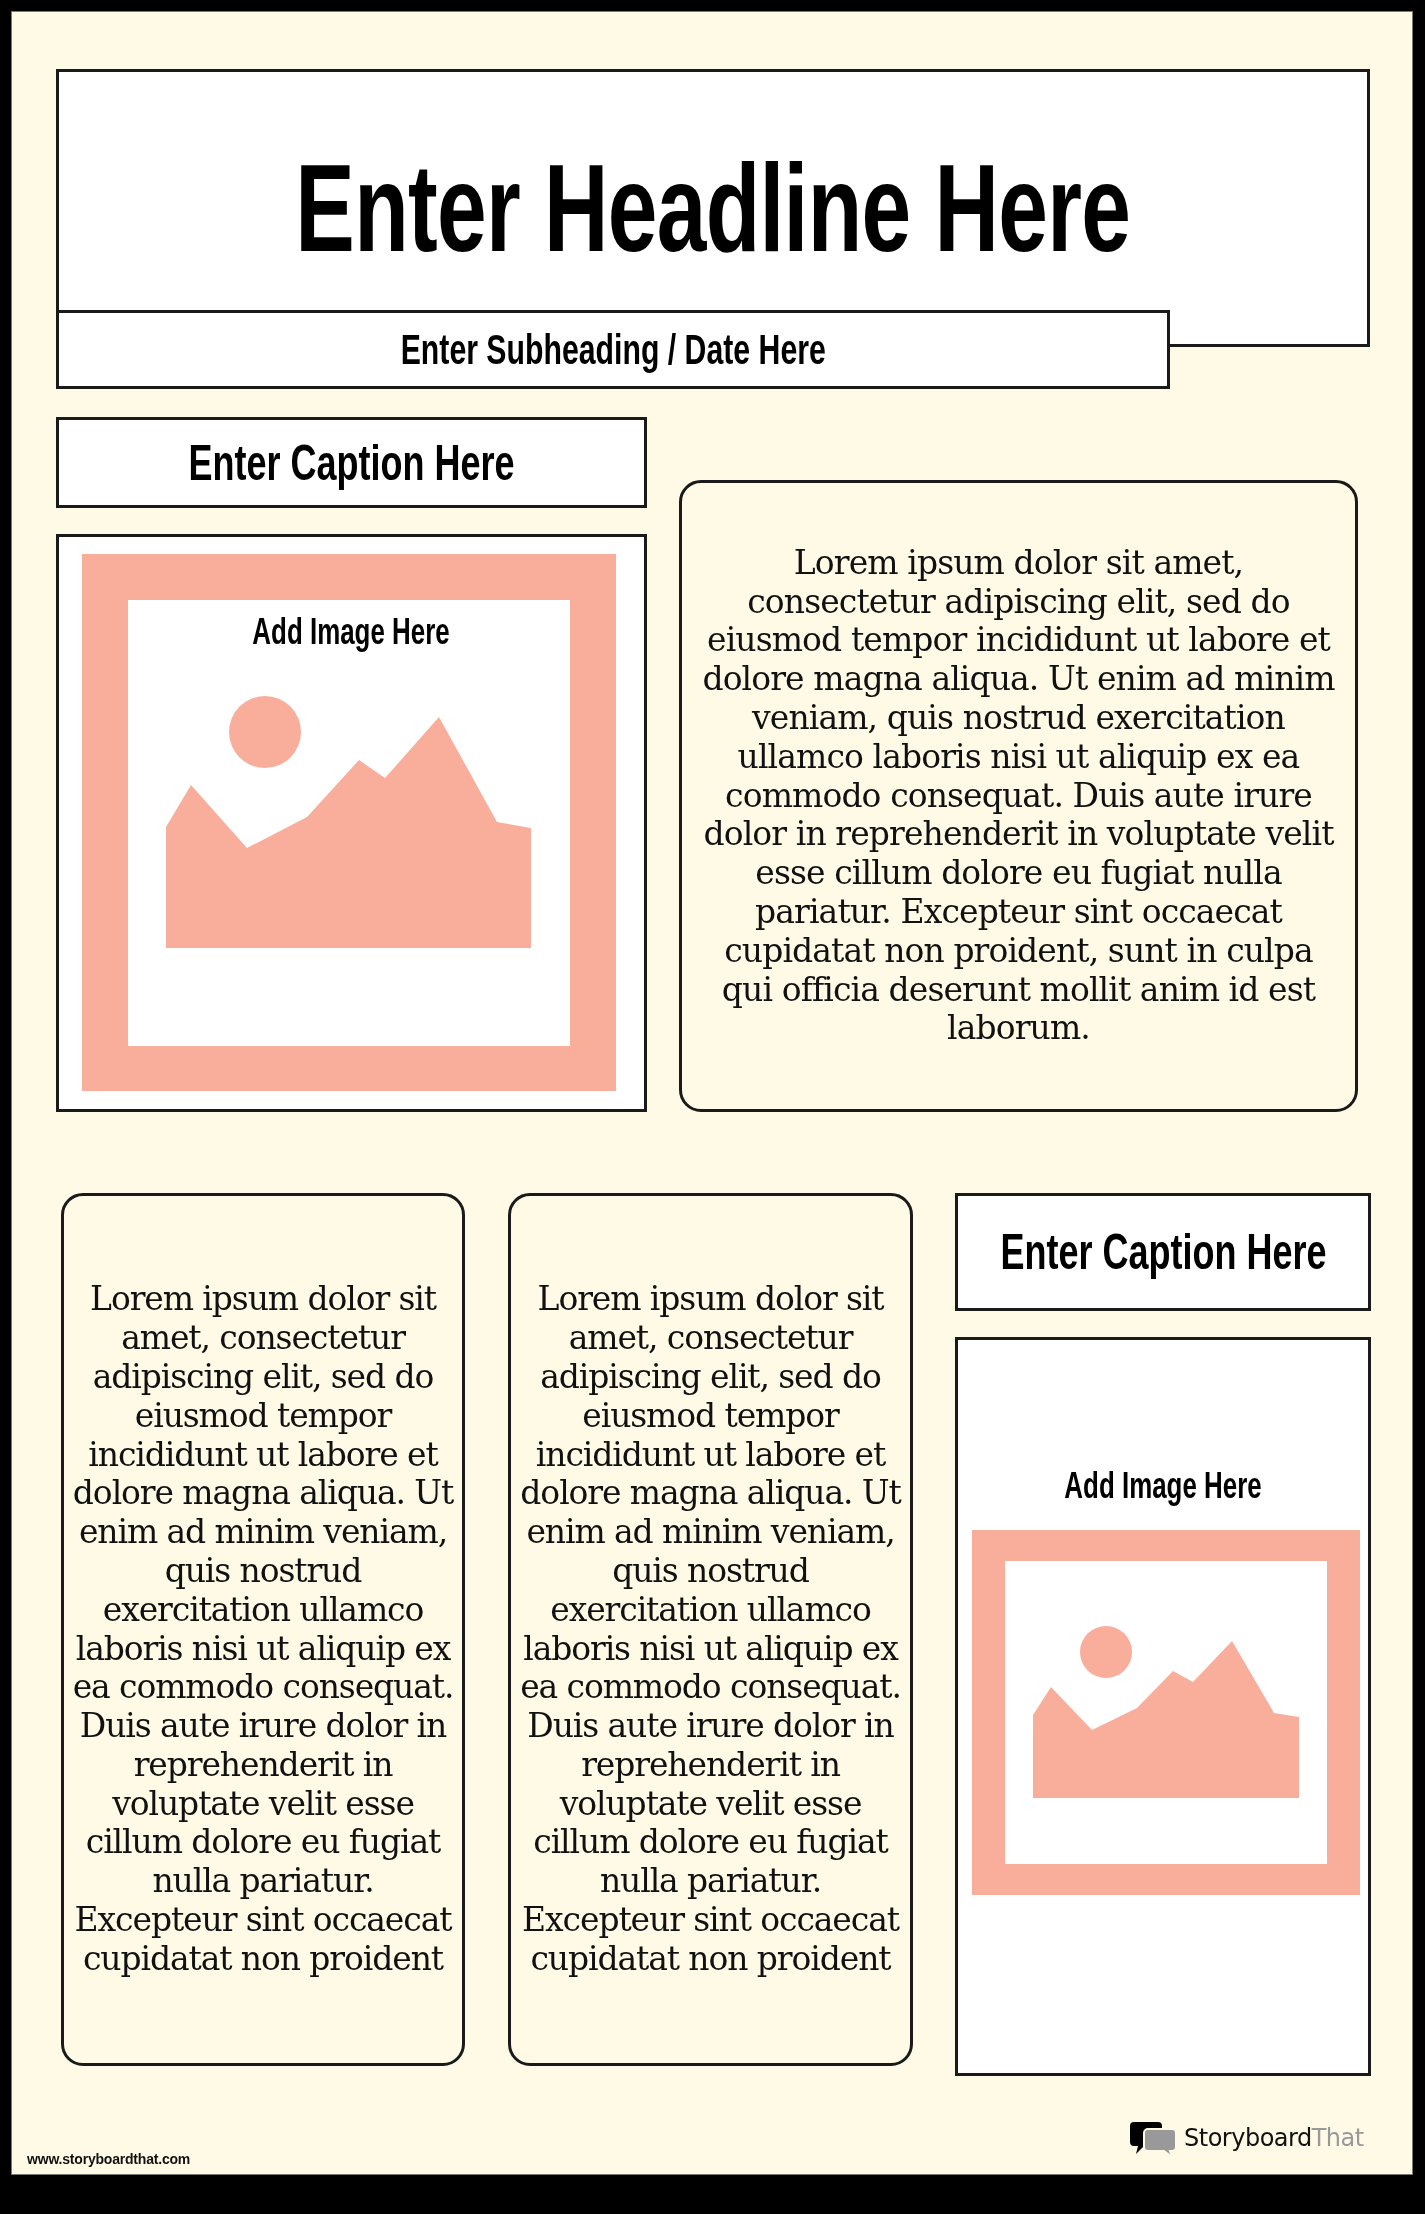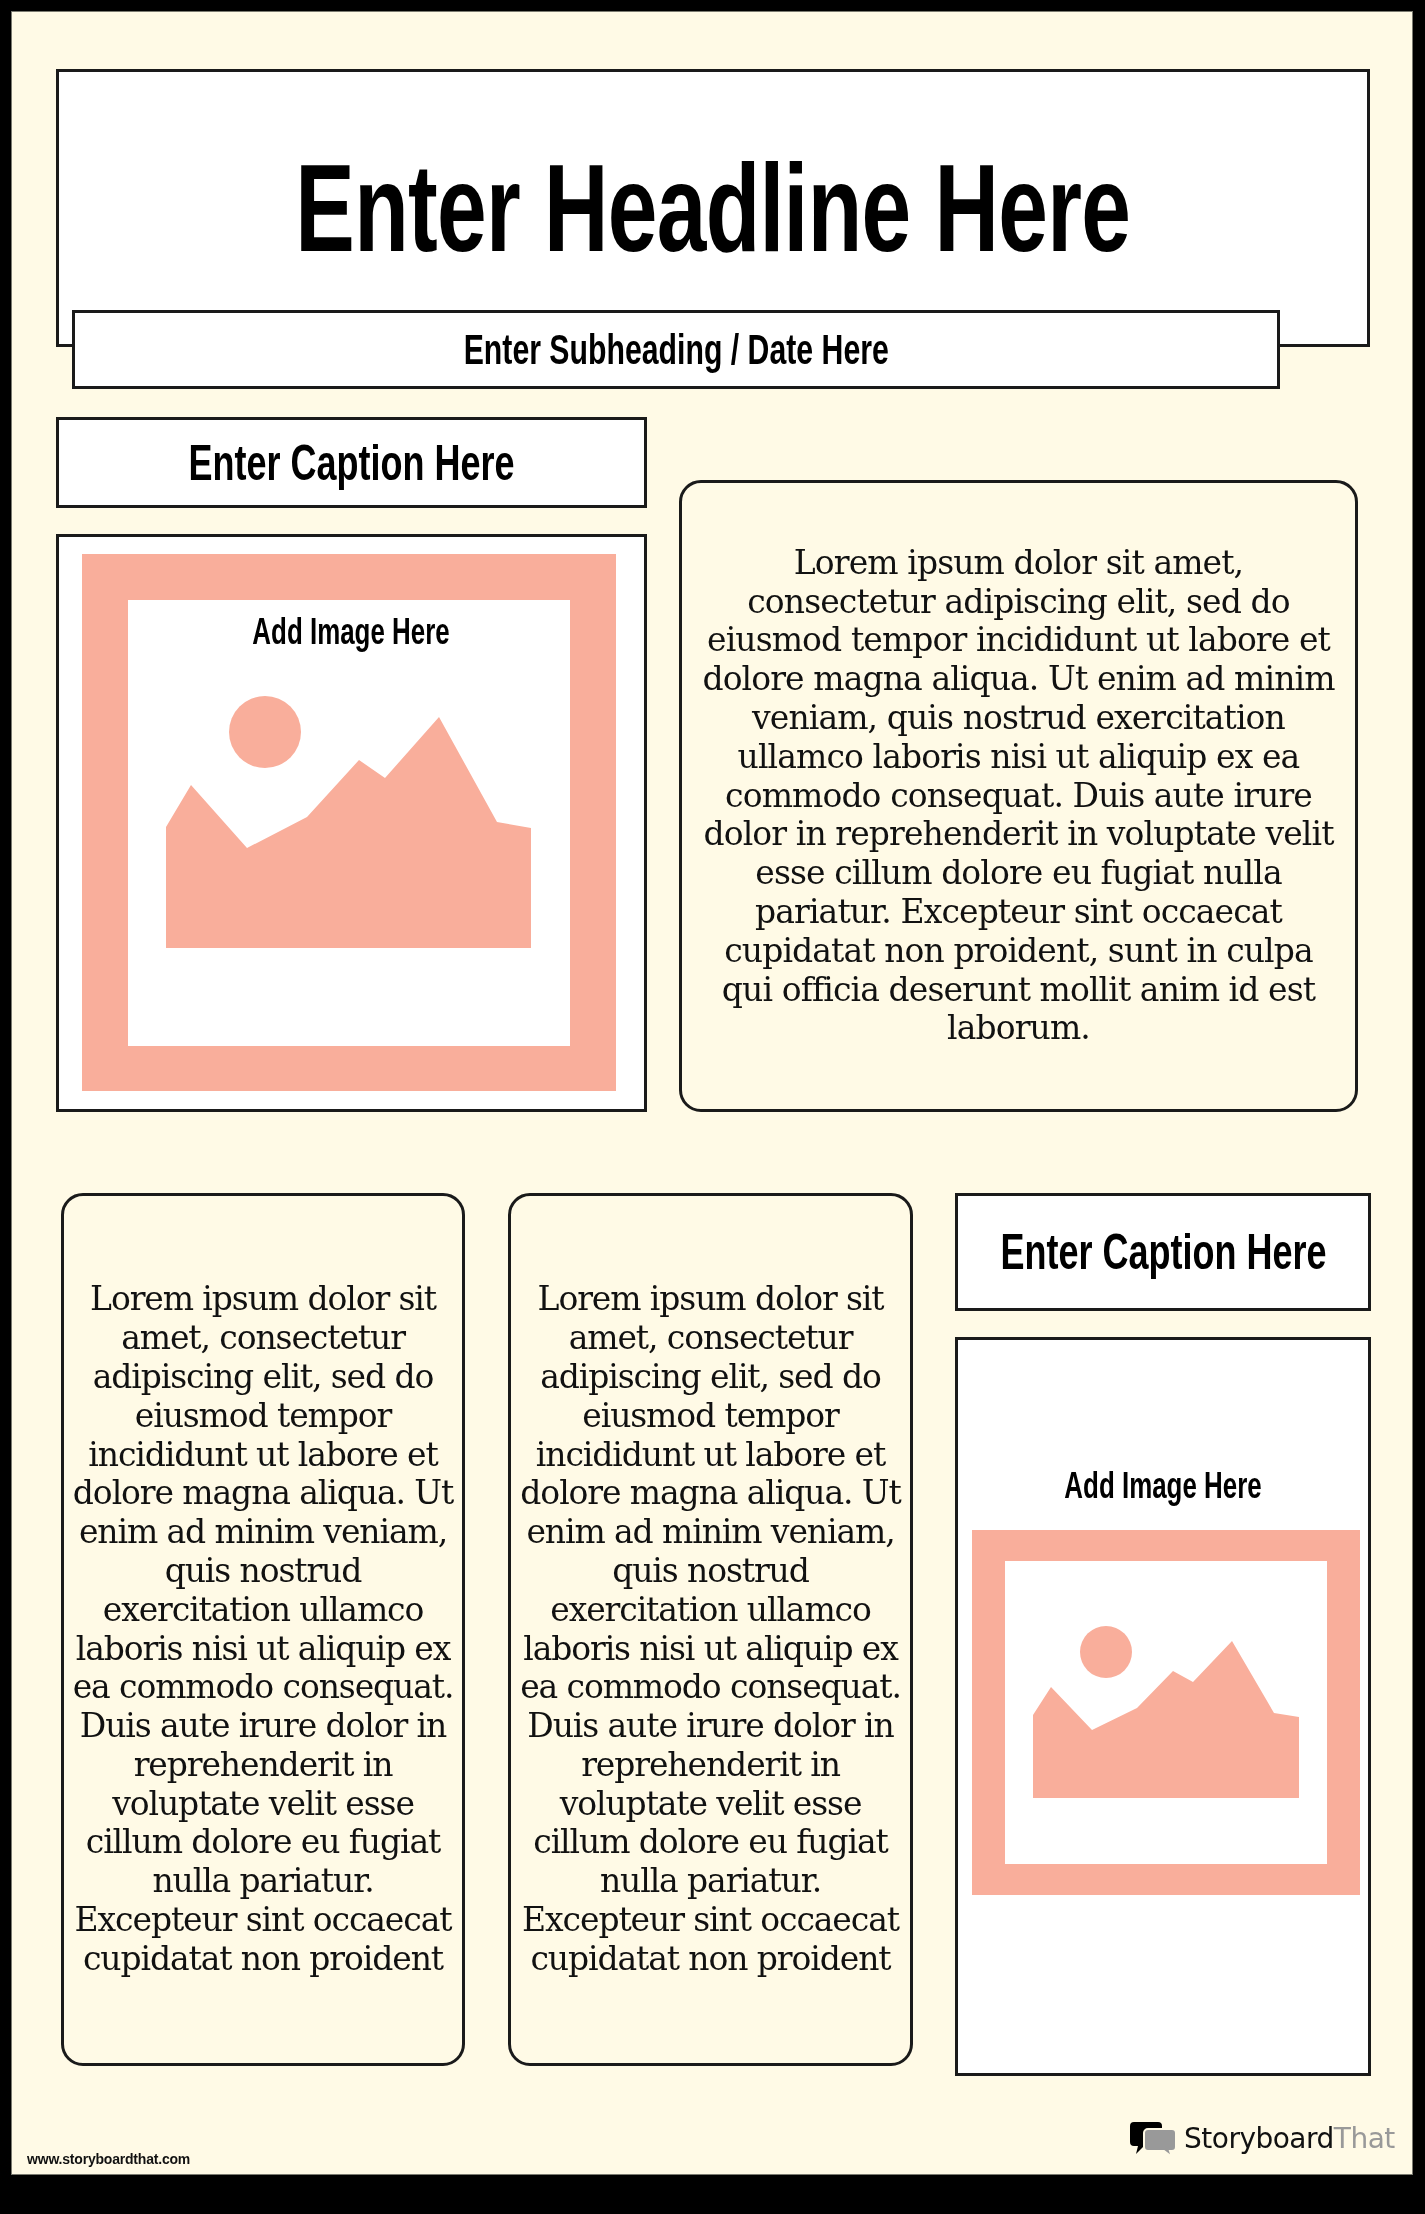--- a/index.html
+++ b/index.html
@@ -24,34 +24,34 @@
       font-family: "DejaVu Serif", "Liberation Serif", serif; color: #111; text-align: center;
       font-size: 33px; line-height: 38.8px; letter-spacing: -0.9px;
     }
     .body-text.narrow { font-size: 33px; line-height: 38.8px; letter-spacing: -1.1px; }
     .ph svg { position: absolute; left: 0; top: 0; }
     .footer-url {
       position: absolute; left: 27px; top: 2151px; font-family: "Liberation Sans", sans-serif;
       font-weight: bold; font-size: 14px; color: #111; letter-spacing: -0.2px;
     }
     .logo { position: absolute; left: 1130px; top: 2120px; display: flex; align-items: center; }
-    .logo-text { font-family: "DejaVu Sans", sans-serif; font-size: 28px; margin-left: 6px; letter-spacing: -0.5px; }
+    .logo-text { font-family: "DejaVu Sans", sans-serif; font-size: 24px; margin-left: 6px; letter-spacing: -0.5px; }
     .logo-text .a { color: #111; }
     .logo-text .b { color: #999; }
   </style>
 </head>
 <body>
 
 <div class="sheet"></div>
 
 <div class="box white center-flex" style="left:56px; top:69px; width:1314px; height:278px;">
   <span class="condensed headline-text">Enter Headline Here</span>
 </div>
 
-<div class="box white center-flex" style="left:72px; top:310px; width:1208px; height:79px;">
+<div class="box white center-flex" style="left:56px; top:310px; width:1114px; height:79px;">
   <span class="condensed sub-text">Enter Subheading / Date Here</span>
 </div>
 
 <div class="box white center-flex" style="left:56px; top:417px; width:591px; height:91px;">
   <span class="condensed caption-text">Enter Caption Here</span>
 </div>
 
 <div class="box white ph" style="left:56px; top:534px; width:591px; height:578px;">
   <svg width="585" height="572" viewBox="0 0 585 572">
     <rect x="23" y="17" width="534" height="537" fill="#F9AE9B"></rect>

